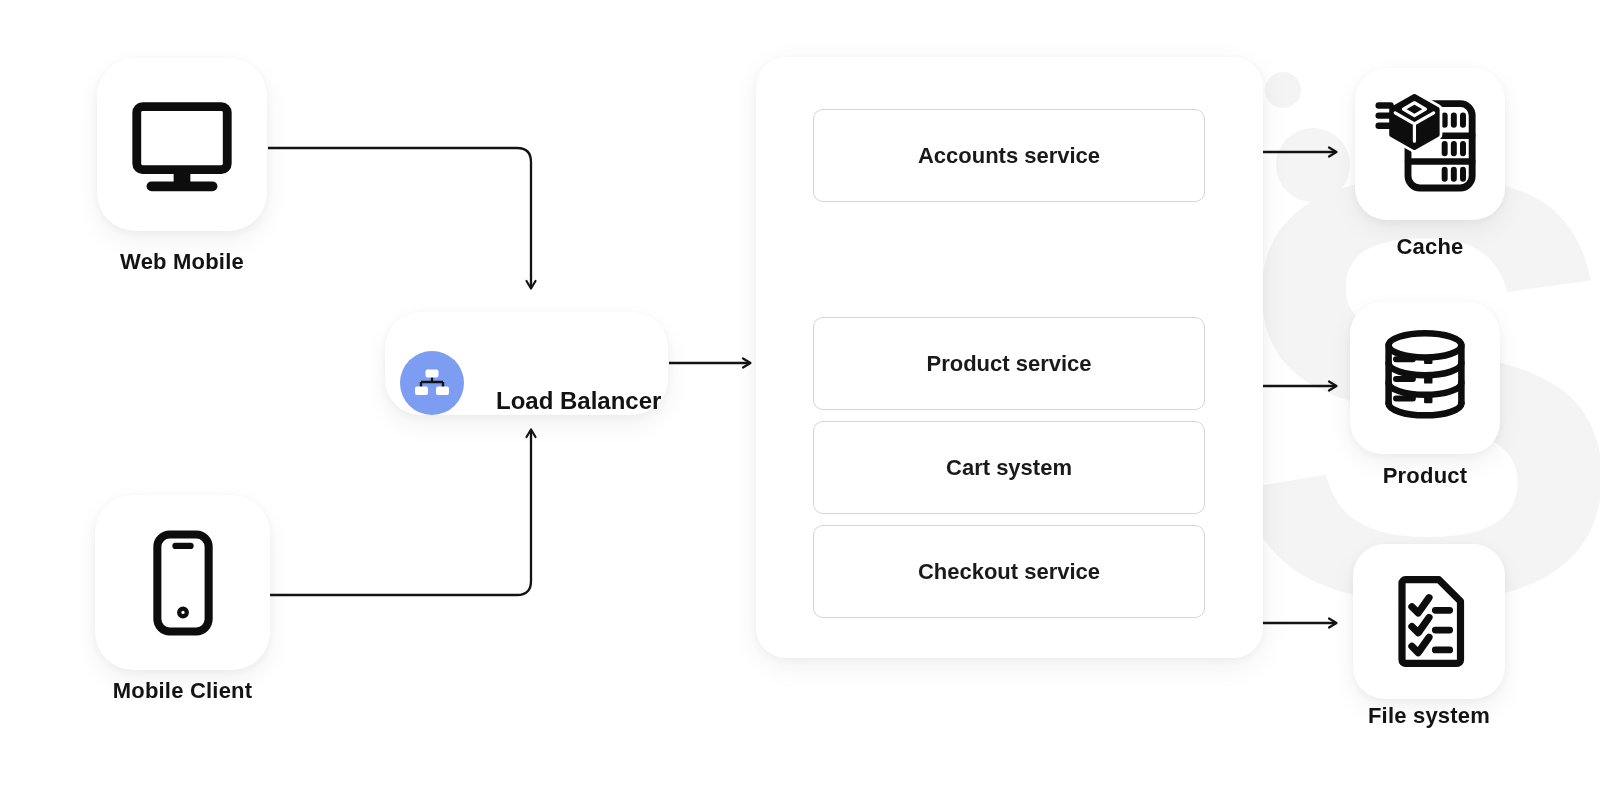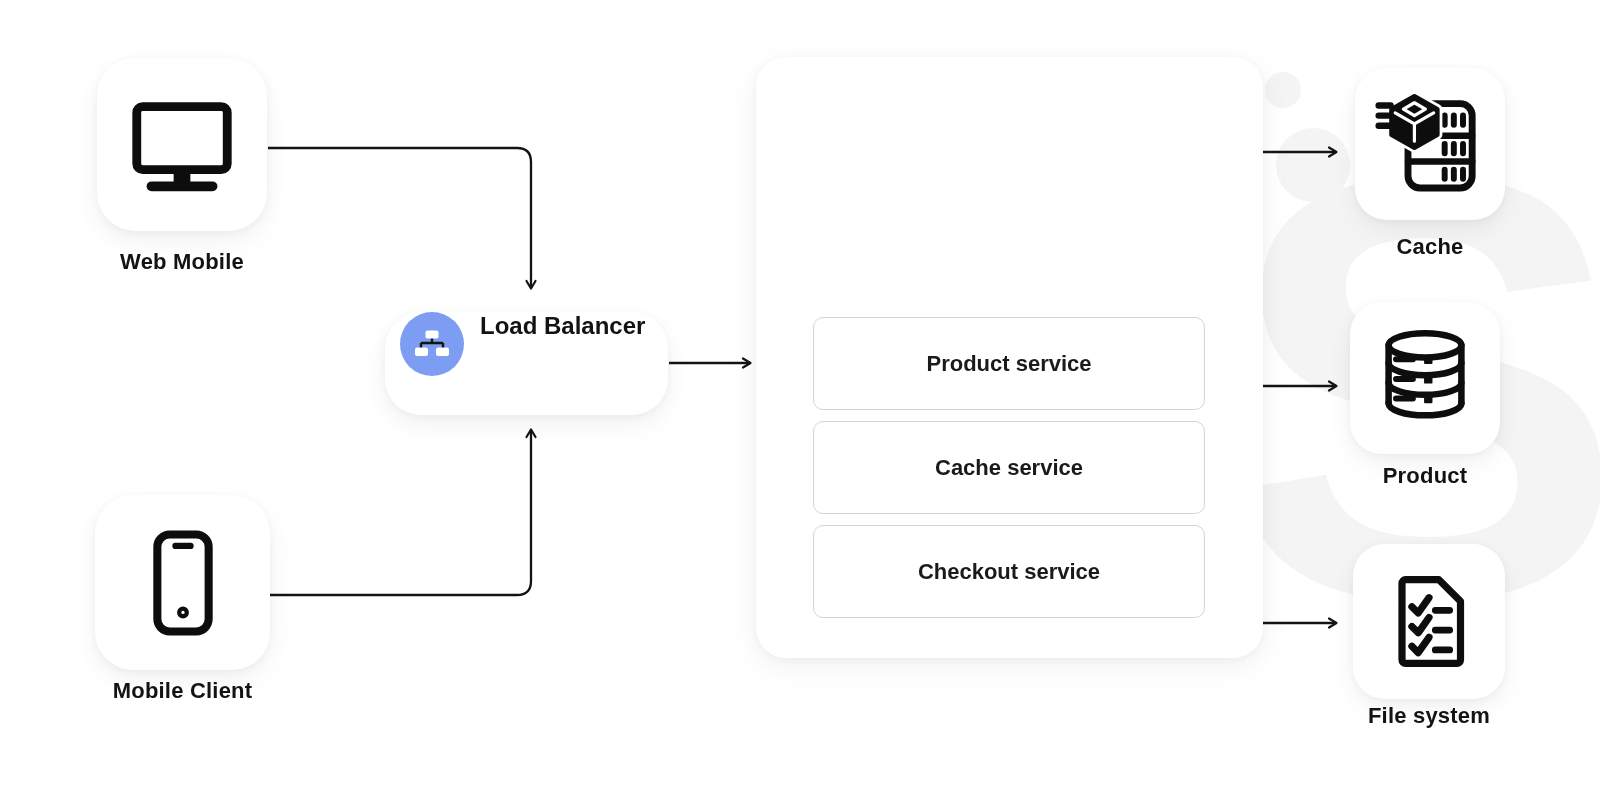--- a/index.html
+++ b/index.html
@@ -15,21 +15,21 @@
 
   .connectors{position:absolute;left:0;top:0;z-index:2;}
 
   .icon-card{position:absolute;background:#fff;border-radius:38px;z-index:1;
              display:flex;align-items:center;justify-content:center;color:var(--icon,#0d0d0d);
              box-shadow:0 10px 26px rgba(0,0,0,.055),0 2px 8px rgba(0,0,0,.045);}
   .node-label{position:absolute;text-align:center;font-size:22px;font-weight:600;z-index:1;
               color:var(--text,#131313);letter-spacing:.2px;}
 
   .lb-card{position:absolute;left:385px;top:312px;width:283px;height:103px;background:#fff;
-           border-radius:36px;display:flex;align-items:flex-start;gap:16px;padding-left:15px;
+           border-radius:36px;display:flex;align-items:flex-end;gap:32px;padding-left:15px;
            box-sizing:border-box;z-index:1;
            box-shadow:0 10px 26px rgba(0,0,0,.055),0 2px 8px rgba(0,0,0,.045);}
   .lb-circle{width:64px;height:64px;border-radius:50%;background:var(--accent_blue,#7c9df1);
              display:flex;align-items:center;justify-content:center;flex:none;}
   .lb-label{font-size:24px;font-weight:600;color:var(--text,#131313);}
 
   .services-panel{position:absolute;left:756px;top:57px;width:507px;height:601px;background:#fff;
                   border-radius:30px;z-index:1;
                   box-shadow:0 8px 30px rgba(0,0,0,.06),0 2px 8px rgba(0,0,0,.04);}
   .service-box{position:absolute;left:57px;width:392px;height:93px;background:#fff;
@@ -89,25 +89,28 @@
         <path d="M20 12 V19 M9 19 H31 M9 19 V25 M31 19 V25" fill="none" stroke="#131313" stroke-width="2.4"></path>
         <rect x="13.5" y="6.5" width="13" height="8" rx="2" fill="#ffffff"></rect>
         <rect x="3" y="23.5" width="13" height="8.5" rx="2" fill="#ffffff"></rect>
         <rect x="24" y="23.5" width="13" height="8.5" rx="2" fill="#ffffff"></rect>
       </svg>
     </div>
     <div class="lb-label">Load Balancer</div>
   </div>
 
   <div class="services-panel">
+    <div class="service-box sb-0">
+      <span>Accounts service</span>
+      </div>
     <div class="service-box sb-2">
       <span>Product service</span>
       </div>
     <div class="service-box sb-3">
-      <span>Cache service</span>
+      <span>Cart system</span>
       </div>
     <div class="service-box sb-4">
       <span>Checkout service</span>
       </div>
   </div>
 
   <div class="icon-card" style="left:1355px;top:68px;width:150px;height:152px;border-radius:32px;">
     <svg class="icon" viewBox="0 0 120 120" width="110" height="110">
       <g stroke="currentColor" fill="none" stroke-linecap="round" stroke-linejoin="round">
         <rect x="36" y="16" width="70" height="92" rx="13" stroke-width="7.5"></rect>

